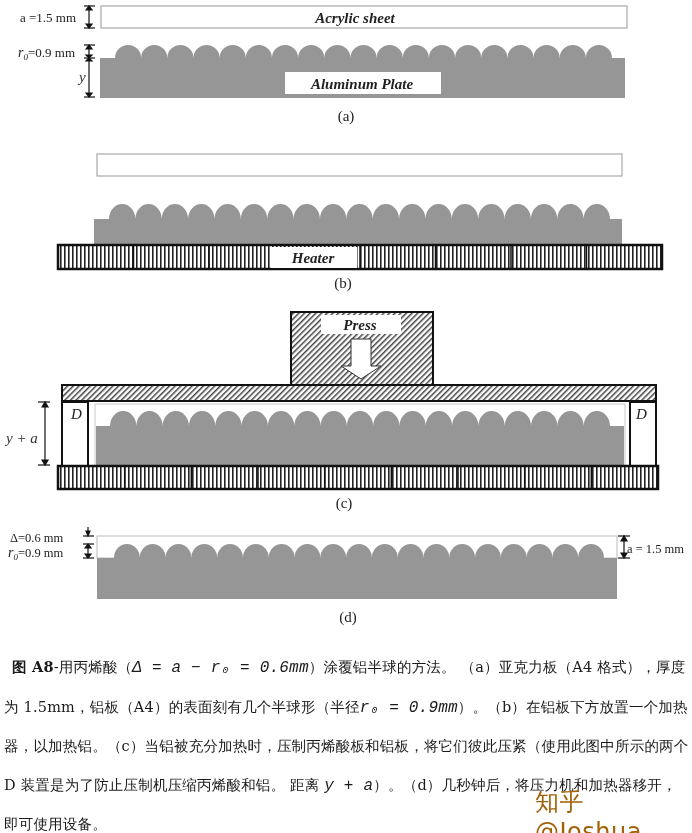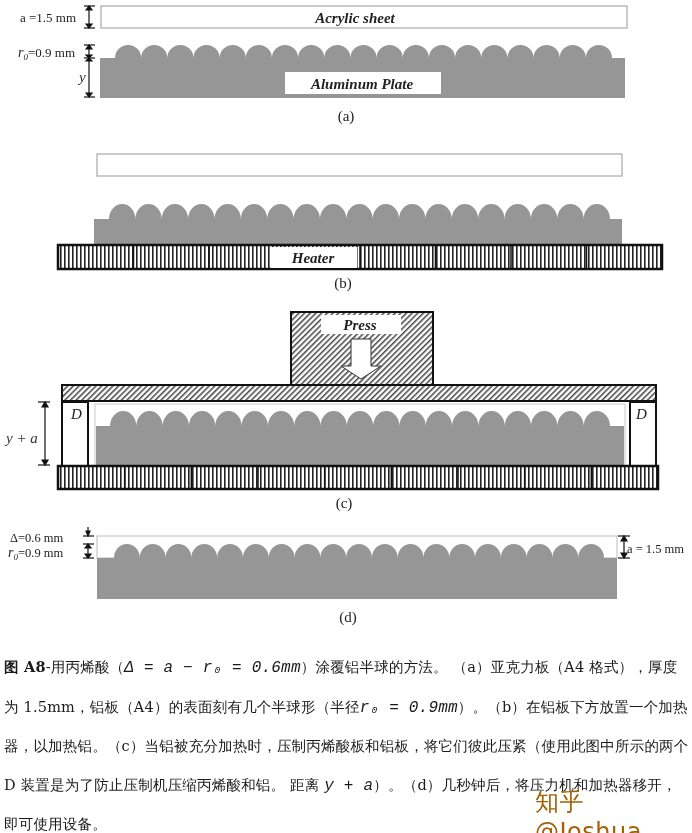--- a/index.html
+++ b/index.html
@@ -6,21 +6,21 @@
   body { width: 692px; height: 833px; position: relative; overflow: hidden;
          font-family: "Liberation Serif", serif; color: #222; }
   #fig { position: absolute; left: 0; top: 0; }
   .svgtxt { font-family: "Liberation Serif", serif; }
   .caption {
     position: absolute; left: 4px; top: 648px; width: 686px;
     font-family: "DejaVu Serif", "Liberation Serif", serif;
     font-size: 14.5px; line-height: 38.5px; color: #1a1a1a;
     letter-spacing: 0.2px;
   }
-  .caption .fig-id { font-weight: bold; }
+  .caption .fig-id { font-weight: bold; margin-left: 8px; }
   .caption .math { font-family: Liberation Mono, monospace; font-style: italic; font-size: 16px; }
   .watermark {
     position: absolute; left: 535px; top: 786px;
     font-family: "DejaVu Sans", sans-serif; font-size: 24px; color: #a16207;
     letter-spacing: 0.5px;
   }
 </style>
 </head>
 <body>
 

